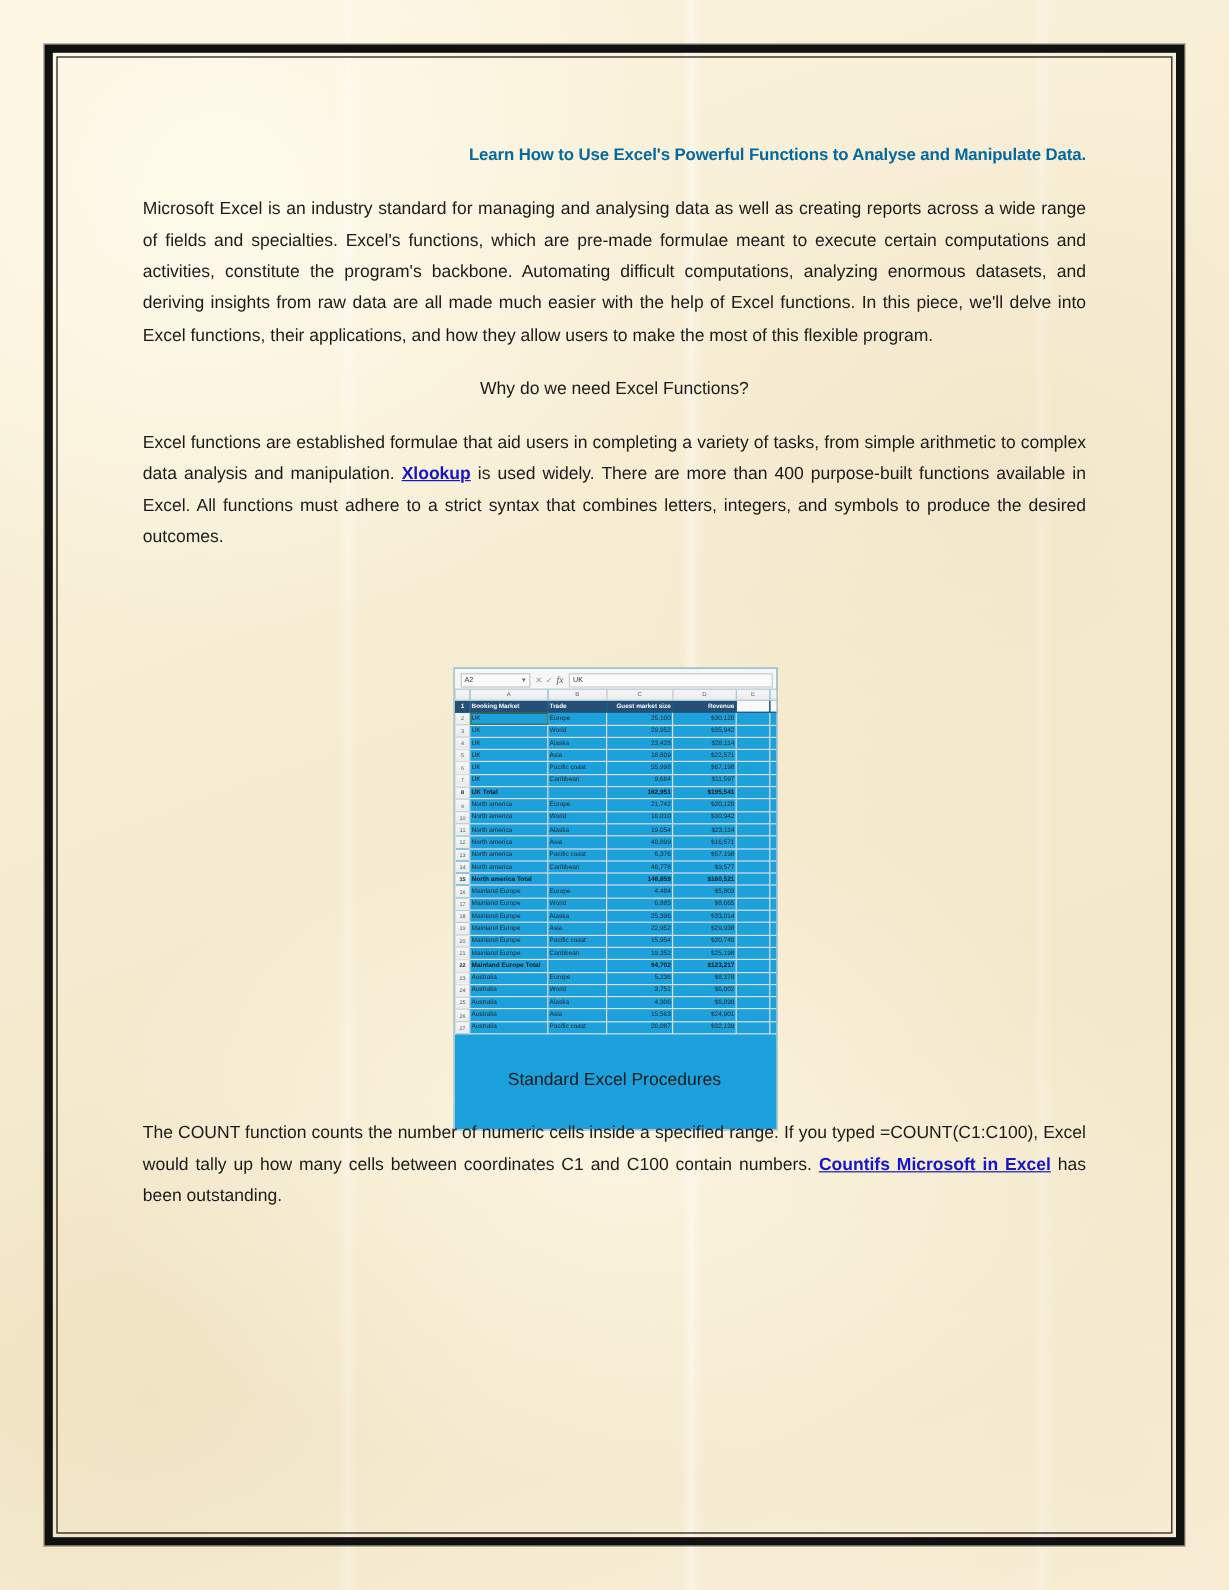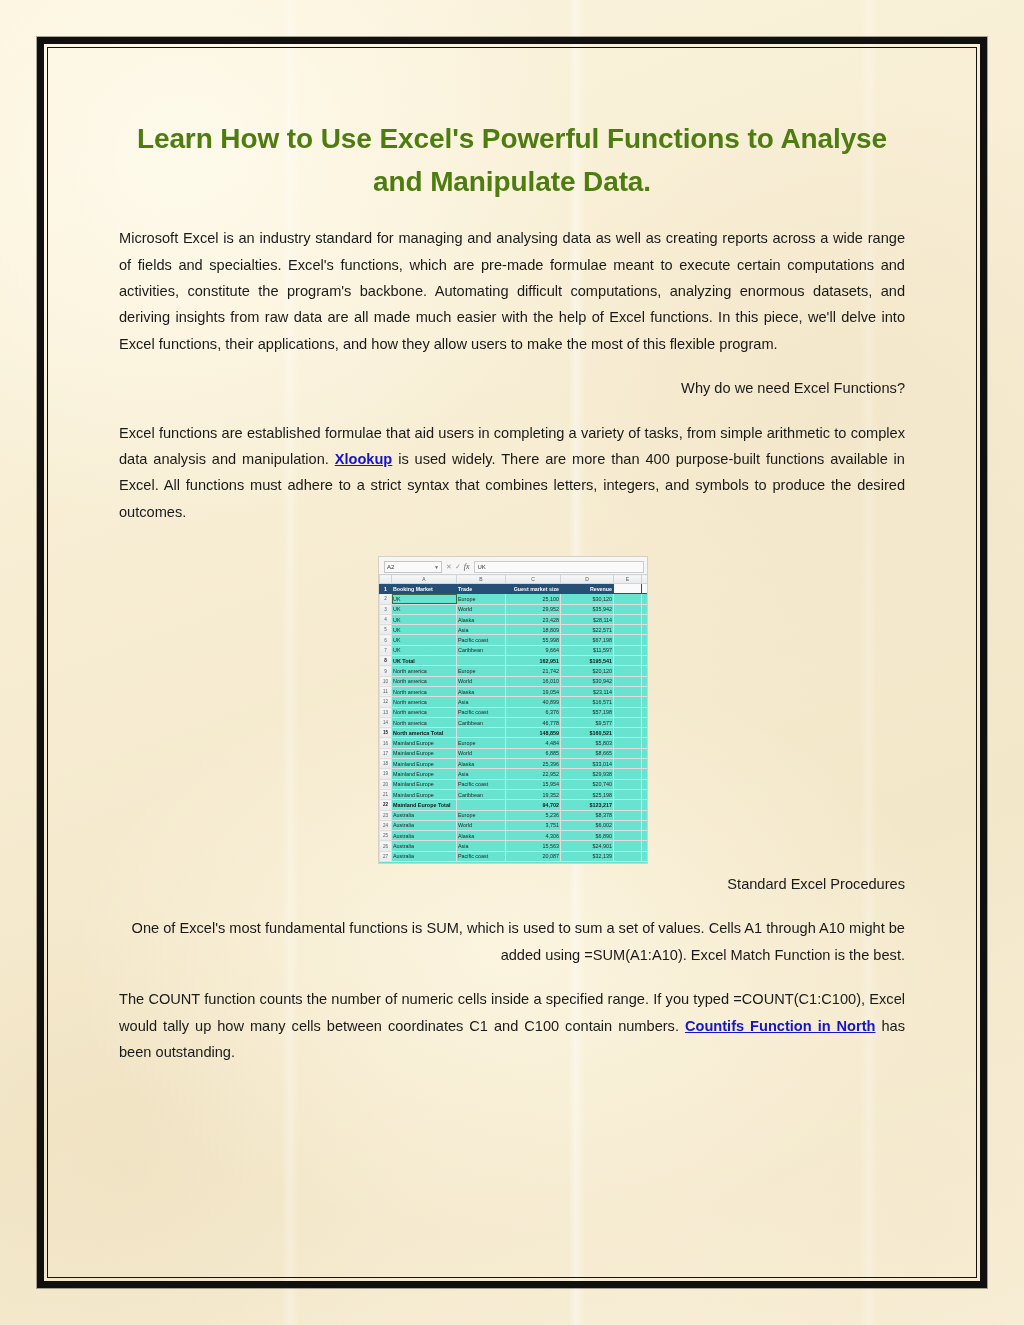--- a/index.html
+++ b/index.html
@@ -51,54 +51,54 @@
   }
 
   .content {
     position: absolute;
     left: 119px;
     top: 118px;
     width: 786px;
   }
 
   h1.doc-title {
-    font-size: 28px;
+    font-size: 14px;
     font-weight: bold;
     line-height: 1.52;
-    text-align: center;
-    color: #4d7c0f;
+    text-align: right;
+    color: #0369a1;
     margin: 0 0 22px 0;
     letter-spacing: -0.1px;
   }
 
   p.para {
     font-size: 14.6px;
     line-height: 1.81;
     color: #1a1a1a;
-    margin: 0 0 18px 0;
+    margin: 16px 0 18px 0;
     text-align: justify;
     text-justify: inter-word;
   }
   p.para.plain {
-    text-align: right;
+    text-align: center;
   }
 
   a.doc-link {
     color: #1414c8;
     font-weight: bold;
   }
 
   
   .excel-shot {
     position: absolute;
     left: 378px;
     top: 556px;
     width: 270px;
-    height: 308px;
-    background: #5eead4;
+    height: 386px;
+    background: #0ea5e9;
     border: 1px solid #d8d4c6;
     box-sizing: border-box;
     font-family: "Liberation Sans", sans-serif;
     overflow: hidden;
     filter: blur(.16px) saturate(.92) contrast(.96);
   }
   .xl-formula-bar {
     display: flex;
     align-items: center;
     height: 17px;
@@ -487,18 +487,17 @@
           <td class="c-f"></td>
         </tr>
       </tbody>
   </table>
 </div>
 
 <div class="content" style="top:871px">
 
   <p class="para plain">Standard Excel Procedures</p>
 
-  <p class="para plain">One of Excel's most fundamental functions is SUM, which is used to sum a set of values. Cells A1 through A10 might be added using =SUM(A1:A10). Excel Match Function is the best.</p>
-
-
-  <p class="para"><span>The COUNT function counts the number of numeric cells inside a specified range. If you typed =COUNT(C1:C100), Excel would tally up how many cells between coordinates C1 and C100 contain numbers. </span><a class="doc-link" href="#">Countifs Function in North</a><span> has been outstanding.</span></p>
+
+
+  <p class="para"><span>The COUNT function counts the number of numeric cells inside a specified range. If you typed =COUNT(C1:C100), Excel would tally up how many cells between coordinates C1 and C100 contain numbers. </span><a class="doc-link" href="#">Countifs Microsoft in Excel</a><span> has been outstanding.</span></p>
 
 </div>
 
 </body></html>

